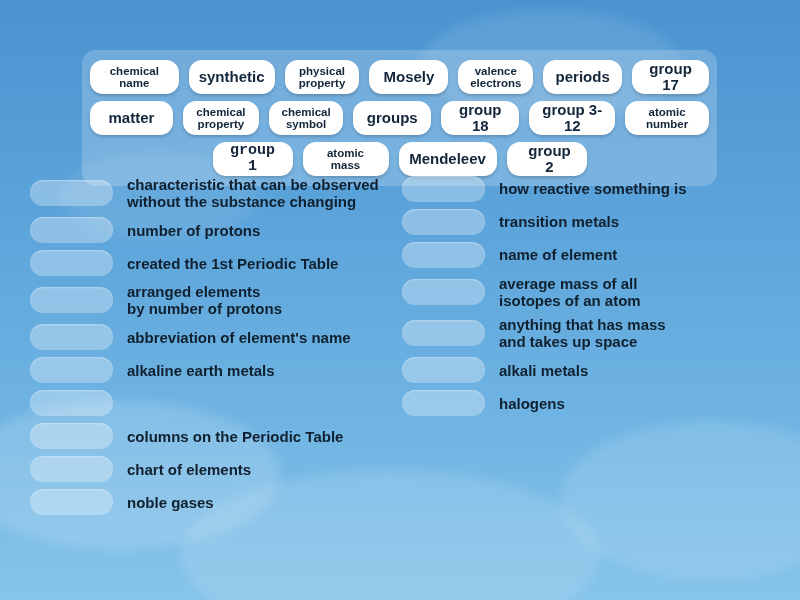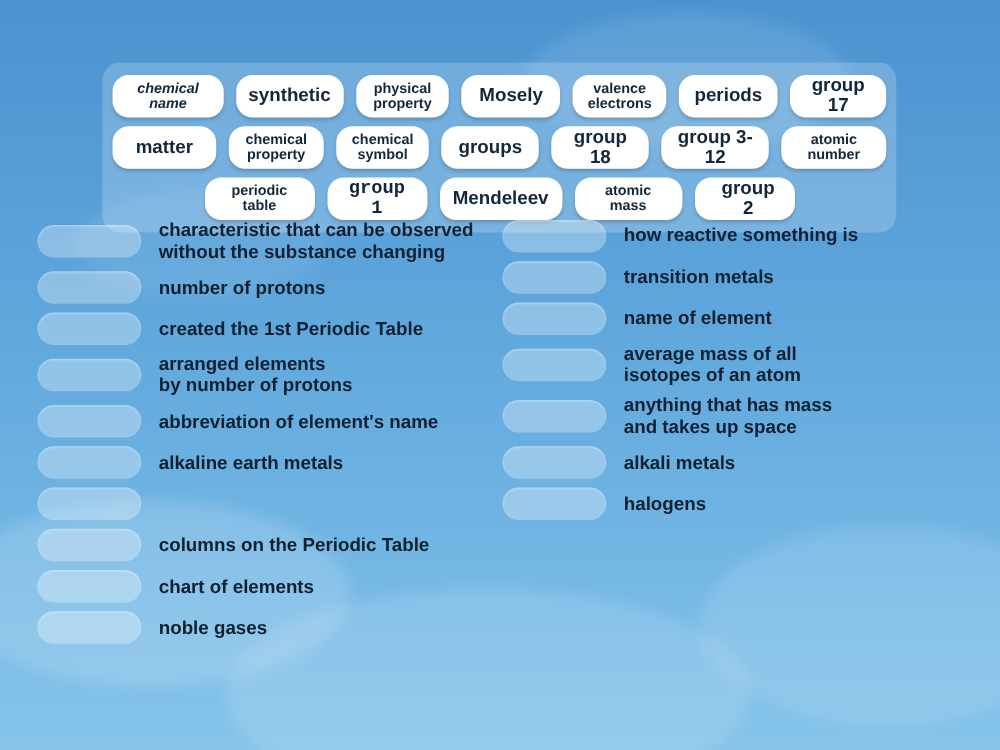--- a/index.html
+++ b/index.html
@@ -108,42 +108,41 @@
 <body>
 
 <div class="cloud-blob b1"></div>
 <div class="cloud-blob b2"></div>
 <div class="cloud-blob b3"></div>
 <div class="cloud-blob b4"></div>
 <div class="cloud-blob b5"></div>
 
 <div id="word-bank">
     <div class="bank-row">
-      <div class="chip sm" style="width: 90px; font-style: italic;">chemical name</div>
+      <div class="chip sm" style="width: 90px;">chemical name</div>
       <div class="chip md" style="width: 86px;">synthetic</div>
       <div class="chip sm" style="width: 76px;">physical<br>property</div>
       <div class="chip md" style="width: 80px;">Mosely</div>
       <div class="chip sm" style="width: 76px;">valence<br>electrons</div>
       <div class="chip md" style="width: 80px;">periods</div>
       <div class="chip md" style="width: 78px;">group 17</div>
     </div>
     <div class="bank-row">
       <div class="chip md" style="width: 85px;">matter</div>
       <div class="chip sm" style="width: 78px;">chemical<br>property</div>
       <div class="chip sm" style="width: 76px;">chemical<br>symbol</div>
       <div class="chip md" style="width: 80px;">groups</div>
       <div class="chip md" style="width: 80px;">group 18</div>
       <div class="chip md" style="width: 88px;">group 3-12</div>
       <div class="chip sm" style="width: 86px;">atomic number</div>
     </div>
     <div class="bank-row">
-      <div class="chip sm" style="width: 88px;">periodic table</div>
       <div class="chip md" style="width: 80px; font-family: Liberation Mono, monospace;">group 1</div>
+      <div class="chip sm" style="width: 86px;">atomic mass</div>
       <div class="chip md" style="width: 98px;">Mendeleev</div>
-      <div class="chip sm" style="width: 86px;">atomic mass</div>
       <div class="chip md" style="width: 80px; padding-left: 16px;">group 2</div>
     </div>
   </div>
 
 <div id="answers">
   <div class="col" id="col-left">
       <div class="answer-row">
         <div class="drop-slot"></div>
         <div class="answer-text">characteristic that can be observed
 without the substance changing</div>

